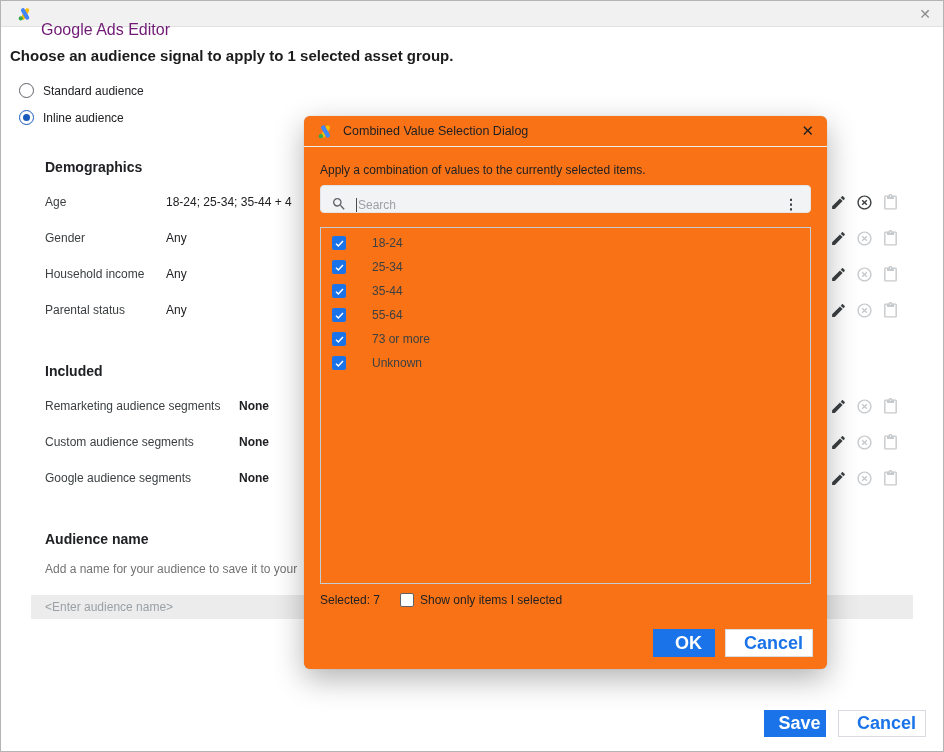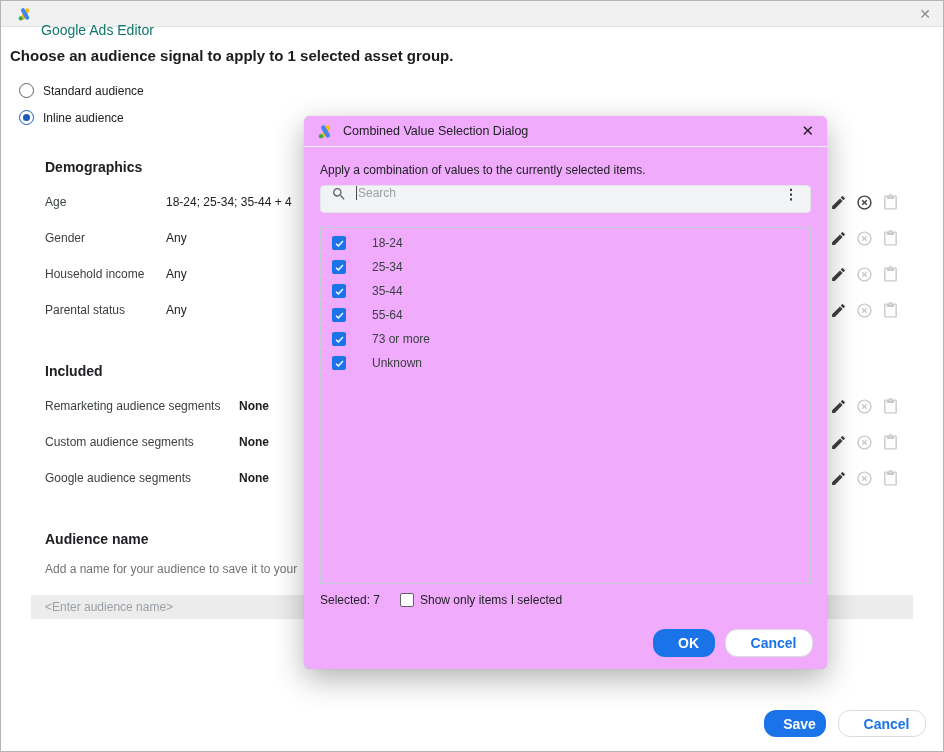--- a/index.html
+++ b/index.html
@@ -9,21 +9,21 @@
     border:1px solid #b4b4b4; overflow:hidden;
     font-family:"Liberation Sans", sans-serif; color:#202124;
   }
   
   .titlebar {
     position:absolute; top:0; left:0; right:0; height:26px;
     background:#f1f1f1; border-bottom:1px solid #e2e2e2;
     display:flex; align-items:center; padding:0 12px; gap:8px;
   }
   .titlebar .logo { width:16px; height:16px; margin-left:4px; }
-  .titlebar-title { font-size:14px; color:#0f766e;margin-top:32px; }
+  .titlebar-title { font-size:16px; color:#701a75;margin-top:32px; }
   .titlebar-close { margin-left:auto; font-size:14px; color:#8b8b8b; cursor:default; }
   
   .page-heading { position:absolute; left:9px; top:46px; font-size:15px; font-weight:700; color:#1c1c1c; }
   .radio-row { position:absolute; left:18px; display:flex; align-items:center; gap:9px; font-size:12px; color:#202124; }
   .radio-outer { width:15px; height:15px; border-radius:50%; border:1.5px solid #5f6368; background:#fff;
                  display:flex; align-items:center; justify-content:center; }
   .radio-outer.selected { border-color:#185abc; }
   .radio-dot { width:7px; height:7px; border-radius:50%; background:#185abc; }
   .section-heading { position:absolute; left:44px; font-size:14px; font-weight:700; color:#202124; }
   .field-row { position:absolute; left:44px; right:44px; height:20px; display:flex; align-items:center; }
@@ -39,41 +39,41 @@
   .icon.light { color:#c7cacd; }
   .audience-desc { position:absolute; left:44px; font-size:12px; color:#737373; }
   .audience-input {
     position:absolute; left:30px; right:30px; top:594px; height:24px;
     background:#ececec; border:none; outline:none; padding:0 14px;
     font-family:"Liberation Sans", sans-serif; font-size:12px; color:#202124;
   }
   .audience-input::placeholder { color:#9aa0a6; }
   
   .btn { display:flex; align-items:center; justify-content:center;
-         font-size:14px; font-weight:600; border-radius:12px; cursor:default;padding-left:9px; }
+         font-size:18px; font-weight:600; border-radius:0; cursor:default;padding-left:9px; }
   .btn-primary { background:#1a73e8; color:#ffffff; }
   .btn-secondary { background:#ffffff; color:#1a73e8; border:1px solid #d8dbdf; }
   .main-footer { position:absolute; right:17px; top:709px; display:flex; gap:12px; }
   .main-footer .btn-primary { width:62px; height:27px; }
   .main-footer .btn-secondary { width:88px; height:27px; }
   
   .dialog {
     position:absolute; left:303px; top:115px; width:523px; height:553px;
-    background:#f0abfc; border-radius:6px; z-index:10;
+    background:#f97316; border-radius:6px; z-index:10;
     box-shadow:0 10px 30px rgba(0,0,0,0.30), 0 0 1px rgba(0,0,0,0.25);
   }
   .dialog-header { position:absolute; top:0; left:0; right:0; height:31px;
     display:flex; align-items:center; padding:0 13px; gap:9px; border-bottom:1px solid #ededed; }
   .dialog-header .logo { width:17px; height:17px; }
   .dialog-title { font-size:12.5px; color:#202124; }
   .dialog-close { margin-left:auto; font-size:15px; color:#202124; }
   .dialog-desc { position:absolute; left:16px; top:47px; font-size:12px; color:#202124; }
   .search-bar { position:absolute; left:16px; right:16px; top:69px; height:28px;
     background:#f2f3f4; border:1px solid #e2e4e7; border-radius:4px;
-    display:flex; align-items:flex-start; padding:0 10px; }
+    display:flex; align-items:flex-end; padding:0 10px; }
   .search-icon { width:16px; height:16px; color:#5f6368; display:inline-flex; }
   .search-icon svg { width:100%; height:100%; fill:currentColor; }
   .search-placeholder { margin-left:9px; font-size:12px; color:#9aa0a6; flex:1;
     border-left:1px solid #4a4a4a; padding-left:1px; }
   .kebab { color:#3c4043; font-size:14px; font-weight:700; padding:0 2px; }
   .dialog-list { position:absolute; left:16px; right:16px; top:111px; height:357px;
     border:1px solid #c3cdd6; overflow-y:auto; padding-top:3px; }
   .list-item { display:flex; align-items:center; gap:26px; height:24px; padding-left:11px; }
   .checkbox { width:14px; height:14px; border-radius:2px; flex:none;
     display:flex; align-items:center; justify-content:center; }

